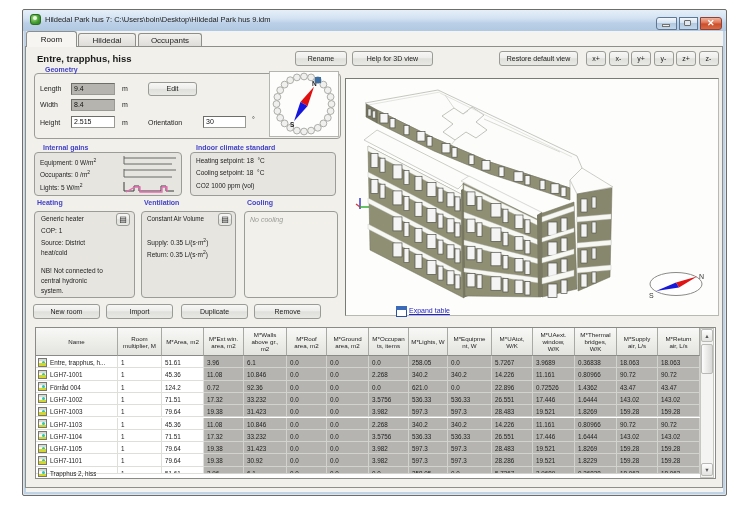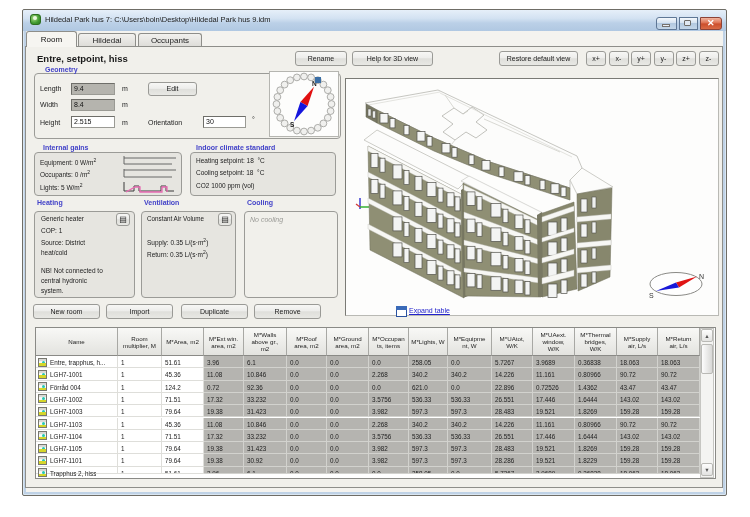--- a/index.html
+++ b/index.html
@@ -20,21 +20,21 @@
 <div class="abs" style="left:679px;top:17px;width:19px;height:13px;border:1px solid #5e7795;background:linear-gradient(#f4f8fc,#d4e2f0 45%,#b3c9e0 50%,#c3d6e8);"></div>
 <div class="abs" style="left:684px;top:20px;width:7px;height:6px;border:1px solid #6e6c68;background:#dfe8f2;border-radius:1px;"></div>
 <div class="abs" style="left:700px;top:17px;width:22px;height:13px;border:1px solid #8c4236;border-radius:0 3px 3px 0;background:linear-gradient(#f0b49f,#e17a5b 40%,#cc4f2c 55%,#d96a45);"></div>
 <div class="abs" style="left:707px;top:19px;font-size:9px;font-weight:bold;color:#fff;line-height:9px;">✕</div>
 <div class="abs" style="left:26px;top:31px;width:697px;height:461px;background:#f4f3ef;"></div>
 <div class="abs" style="left:26px;top:31px;width:697px;height:16px;background:#f4f3ef;"></div>
 <div class="abs" style="left:78px;top:33px;width:58px;height:14px;border:1px solid #8e8e8a;border-bottom:none;border-radius:3px 3px 0 0;background:linear-gradient(#f2f1ee,#dcdbd7);font-size:8px;color:#222;text-align:center;line-height:14px;">Hildedal</div>
 <div class="abs" style="left:138px;top:33px;width:64px;height:14px;border:1px solid #8e8e8a;border-bottom:none;border-radius:3px 3px 0 0;background:linear-gradient(#f2f1ee,#dcdbd7);font-size:8px;color:#222;text-align:center;line-height:14px;">Occupants</div>
 <div class="abs" style="left:25px;top:46px;width:698px;height:442px;border:1px solid #8e8e8a;background:#f1f0eb;"></div>
 <div class="abs" style="left:26px;top:31px;width:51px;height:16px;border:1px solid #8e8e8a;border-bottom:none;border-radius:3px 3px 0 0;background:#f6f5f1;font-size:8px;color:#111;text-align:center;line-height:15px;">Room</div>
-<div class="abs" style="left:37px;top:53px;font-size:9.5px;font-weight:bold;color:#1a1a1a;">Entre, setpoint, hiss</div>
+<div class="abs" style="left:37px;top:53px;font-size:9.5px;font-weight:bold;color:#1a1a1a;">Entre, trapphus, hiss</div>
 <div class="btn" style="left:295px;top:51px;width:52px;height:15px;line-height:13px;">Rename</div>
 <div class="btn" style="left:352px;top:51px;width:81px;height:15px;line-height:13px;">Help for 3D view</div>
 <div class="btn" style="left:499px;top:51px;width:79px;height:15px;line-height:13px;">Restore default view</div>
 <div class="btn" style="left:586.0px;top:51px;width:20px;height:15px;line-height:13px;">x+</div>
 <div class="btn" style="left:608.5px;top:51px;width:20px;height:15px;line-height:13px;">x-</div>
 <div class="btn" style="left:631.0px;top:51px;width:20px;height:15px;line-height:13px;">y+</div>
 <div class="btn" style="left:653.5px;top:51px;width:20px;height:15px;line-height:13px;">y-</div>
 <div class="btn" style="left:676.0px;top:51px;width:20px;height:15px;line-height:13px;">z+</div>
 <div class="btn" style="left:698.5px;top:51px;width:20px;height:15px;line-height:13px;">z-</div>
 <div class="gbox" style="left:34px;top:73px;width:307px;height:66px;background:#f1f0eb;"></div>

